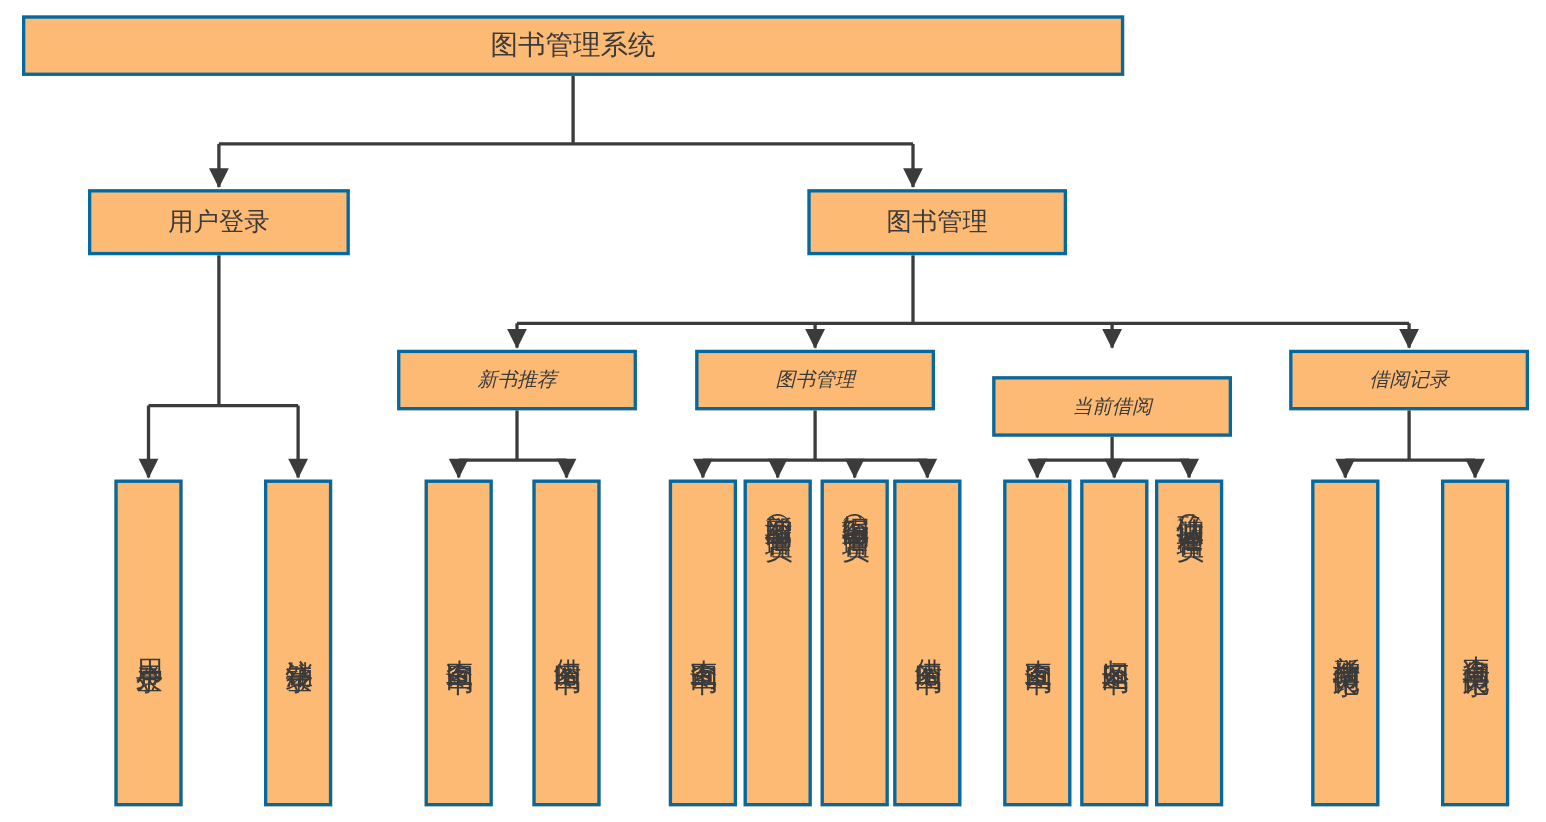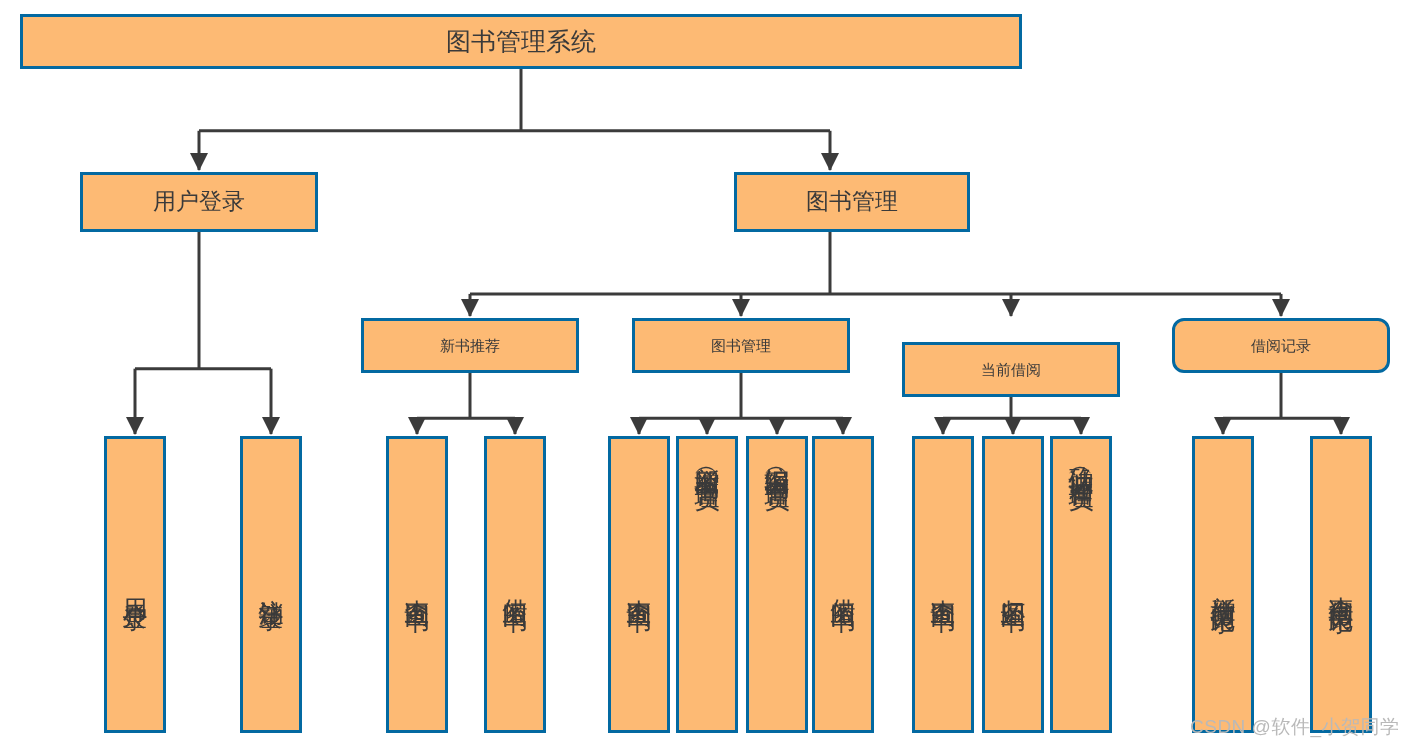--- a/index.html
+++ b/index.html
@@ -37,21 +37,22 @@
     text-align: center;
     line-height: 1.18;
   }
   .node.root {
     font-size: 25px;
   }
   .node.level2 {
     font-size: 23px;
   }
   .node.level3 {
-    font-size: 15px;
+    font-size: 18px;
+    font-style: italic;
   }
   .node.leaf {
     writing-mode: vertical-rl;
     text-orientation: upright;
     font-size: 25px;
     letter-spacing: 3px;
     padding: 8px 0 8px 0;
     align-items: center;
     justify-content: center;
     line-height: 1.0;
@@ -139,21 +140,21 @@
       </div>
       <div class="node level3" style="left: 361px; top: 318px; width: 218px; height: 55px;">
         <span>新书推荐</span>
       </div>
       <div class="node level3" style="left: 632px; top: 318px; width: 218px; height: 55px;">
         <span>图书管理</span>
       </div>
       <div class="node level3" style="left: 902px; top: 318px; width: 218px; height: 55px; margin-top: 24px;">
         <span>当前借阅</span>
       </div>
-      <div class="node level3" style="left: 1172px; top: 318px; width: 218px; height: 55px; border-radius: 12px;">
+      <div class="node level3" style="left: 1172px; top: 318px; width: 218px; height: 55px;">
         <span>借阅记录</span>
       </div>
       <div class="node leaf" style="left: 104px; top: 436px; width: 62px; height: 297px;">
         <span>用户登录</span>
       </div>
       <div class="node leaf" style="left: 240px; top: 436px; width: 62px; height: 297px;">
         <span>注销登录</span>
       </div>
       <div class="node leaf" style="left: 386px; top: 436px; width: 62px; height: 297px;">
         <span>查询图书</span>
@@ -183,15 +184,14 @@
         <span>确认归还（管理员）</span>
       </div>
       <div class="node leaf" style="left: 1192px; top: 436px; width: 62px; height: 297px;">
         <span>新增借阅记录</span>
       </div>
       <div class="node leaf" style="left: 1310px; top: 436px; width: 62px; height: 297px;">
         <span>查询借阅记录</span>
       </div>
     </div>
 
-  <div class="watermark" style="left: 1190px; top: 714px;">CSDN @软件_小贺同学</div>
 
 </div>
 
 </body></html>

